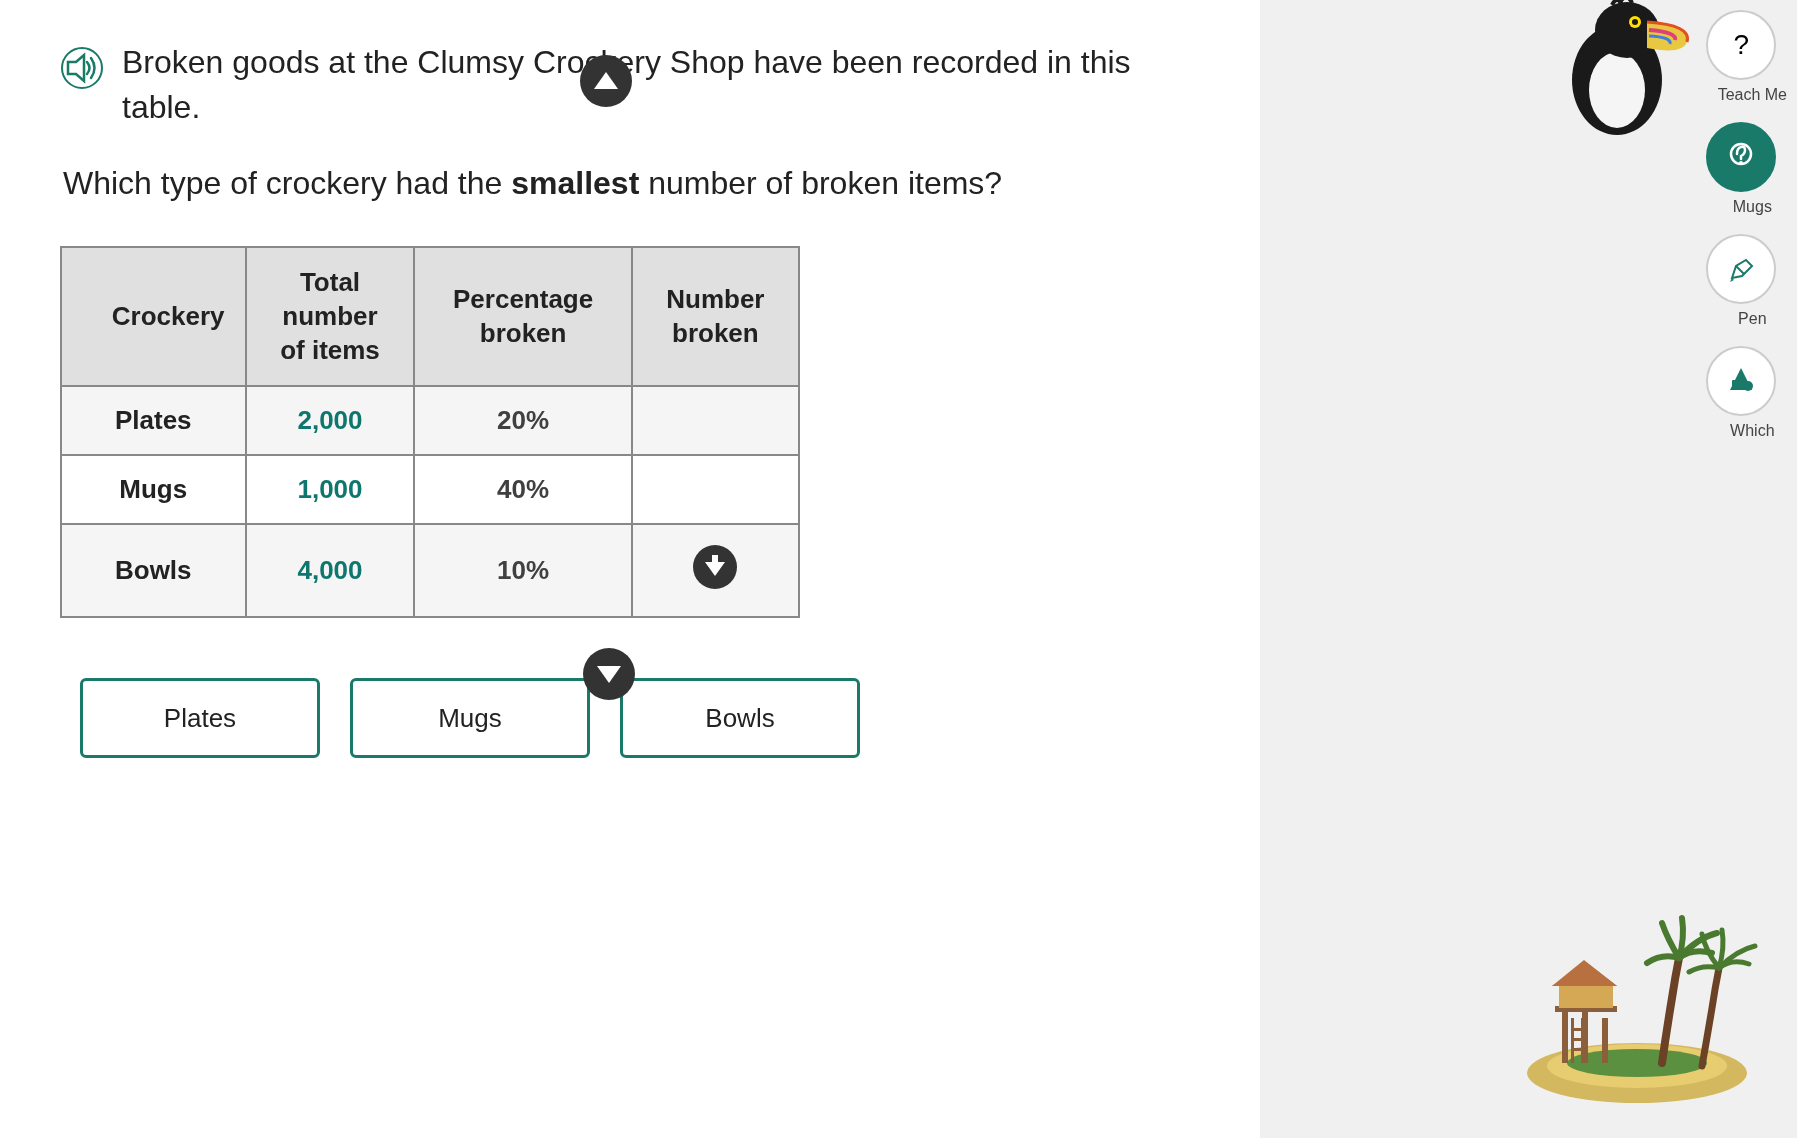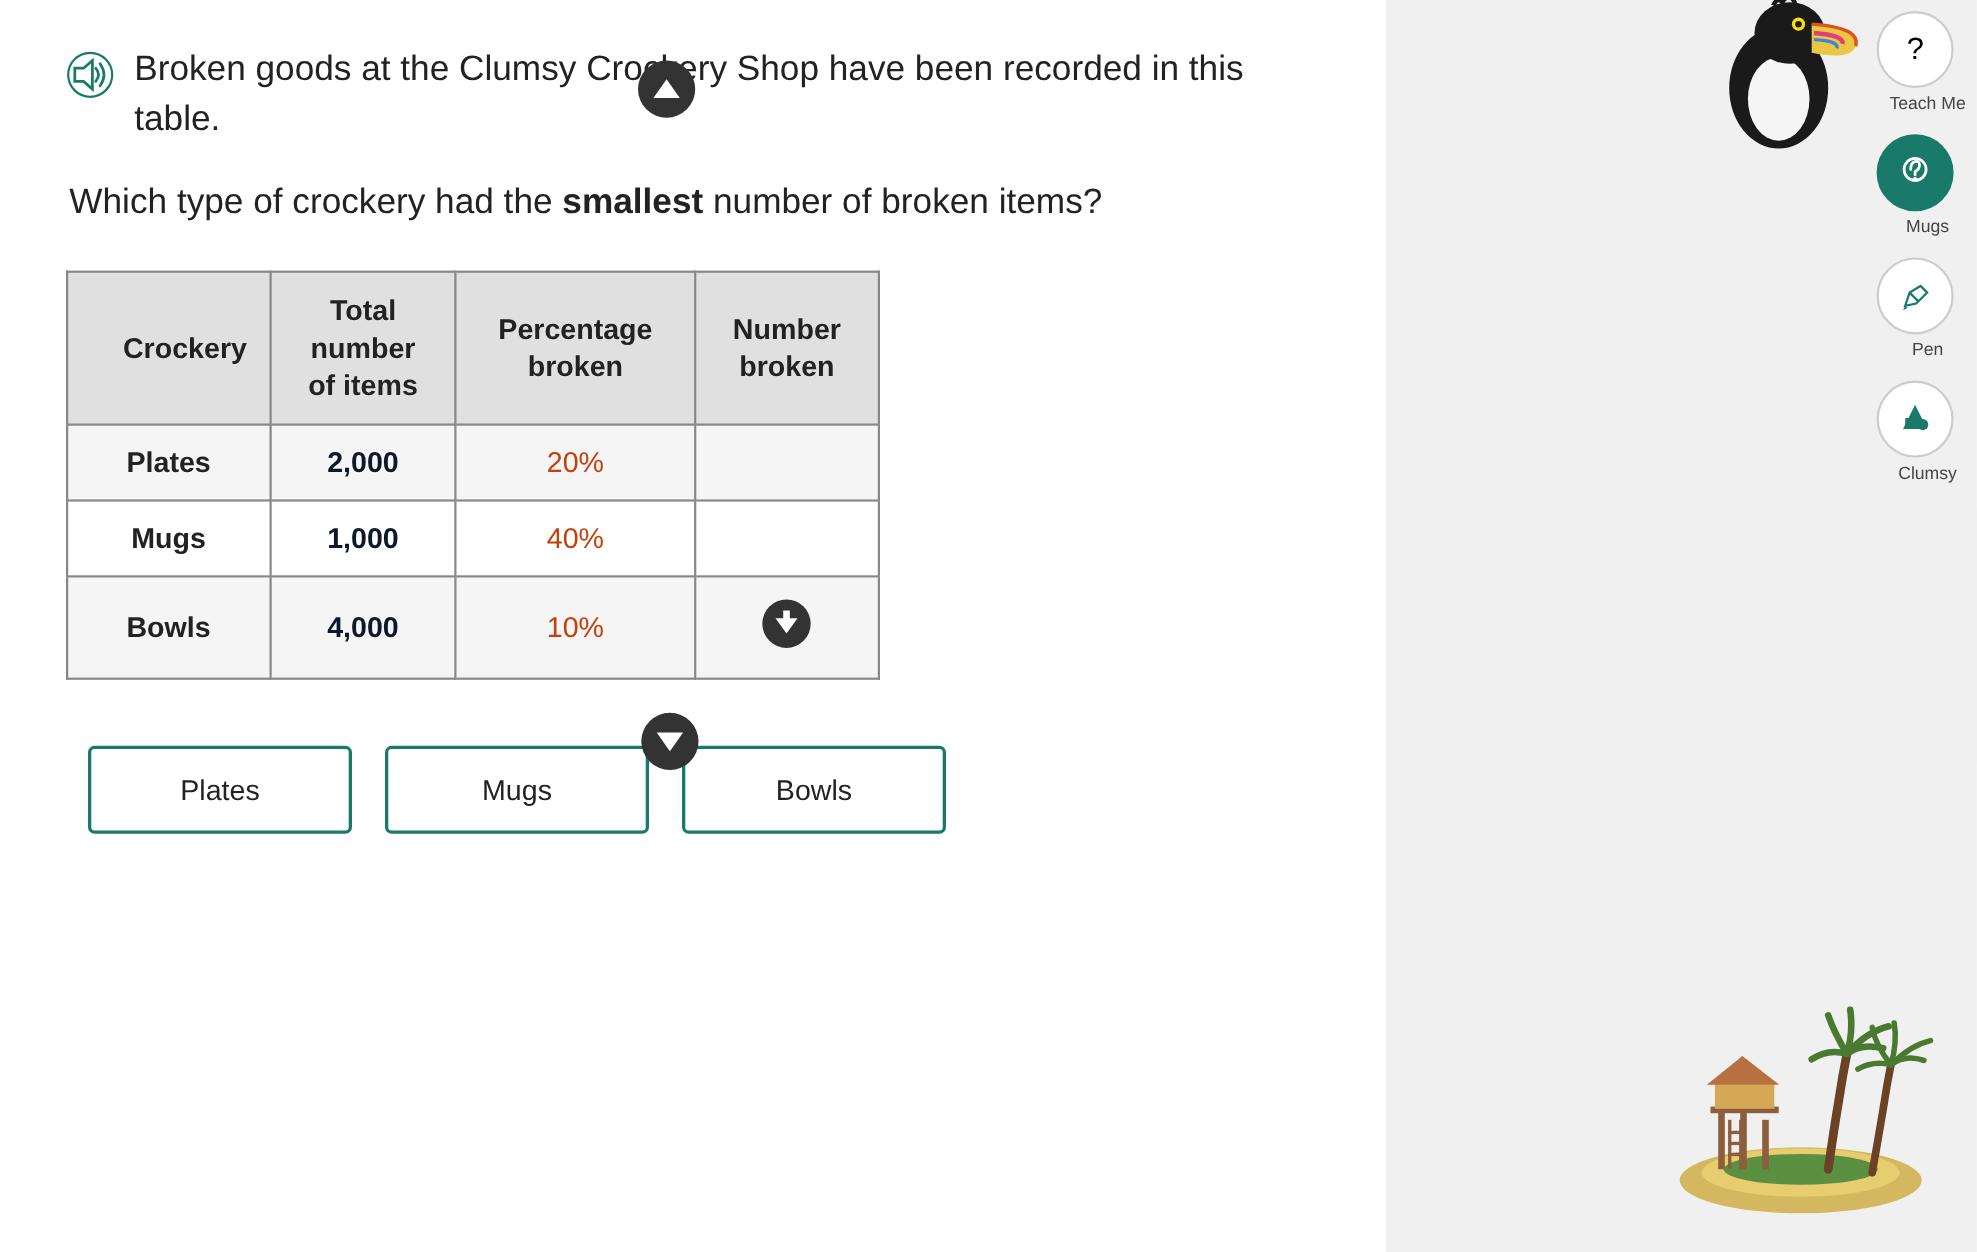--- a/index.html
+++ b/index.html
@@ -94,26 +94,26 @@
       background: #ffffff;
     }
 
     .data-table tbody td:first-child {
       font-weight: 700;
       color: #222;
     }
 
     .data-table tbody td.total {
       font-weight: 700;
-      color: #0f172a;
+      color: #0f766e;
     }
 
     .data-table tbody td.percentage {
-      color: #c2410c;
-      font-weight: 400;
+      color: #404040;
+      font-weight: 700;
     }
 
     .data-table tbody td.number-broken {
       position: relative;
     }
 
     
     .answer-buttons {
       display: flex;
       gap: 30px;
@@ -385,21 +385,21 @@
     </div>
 
     <div class="tool-item">
       <div class="tool-circle">
         <svg width="34" height="34" viewBox="0 0 34 34" xmlns="http://www.w3.org/2000/svg">
           <polygon points="17,4 28,26 6,26" fill="#1a7a6a"></polygon>
           <rect x="8" y="16" width="9" height="9" rx="1" fill="#1a7a6a"></rect>
           <circle cx="24" cy="22" r="5" fill="#1a7a6a"></circle>
         </svg>
       </div>
-      <span class="tool-label">Clumsy</span>
+      <span class="tool-label">Which</span>
     </div>
   </div>
 
   <div class="island-wrap">
     <svg width="260" height="200" viewBox="0 0 260 200" xmlns="http://www.w3.org/2000/svg">
 
       <ellipse cx="130" cy="165" rx="110" ry="30" fill="#d4b860"></ellipse>
       <ellipse cx="130" cy="158" rx="90" ry="22" fill="#e8cc70"></ellipse>
 
       <ellipse cx="130" cy="155" rx="70" ry="14" fill="#5a9040"></ellipse>

